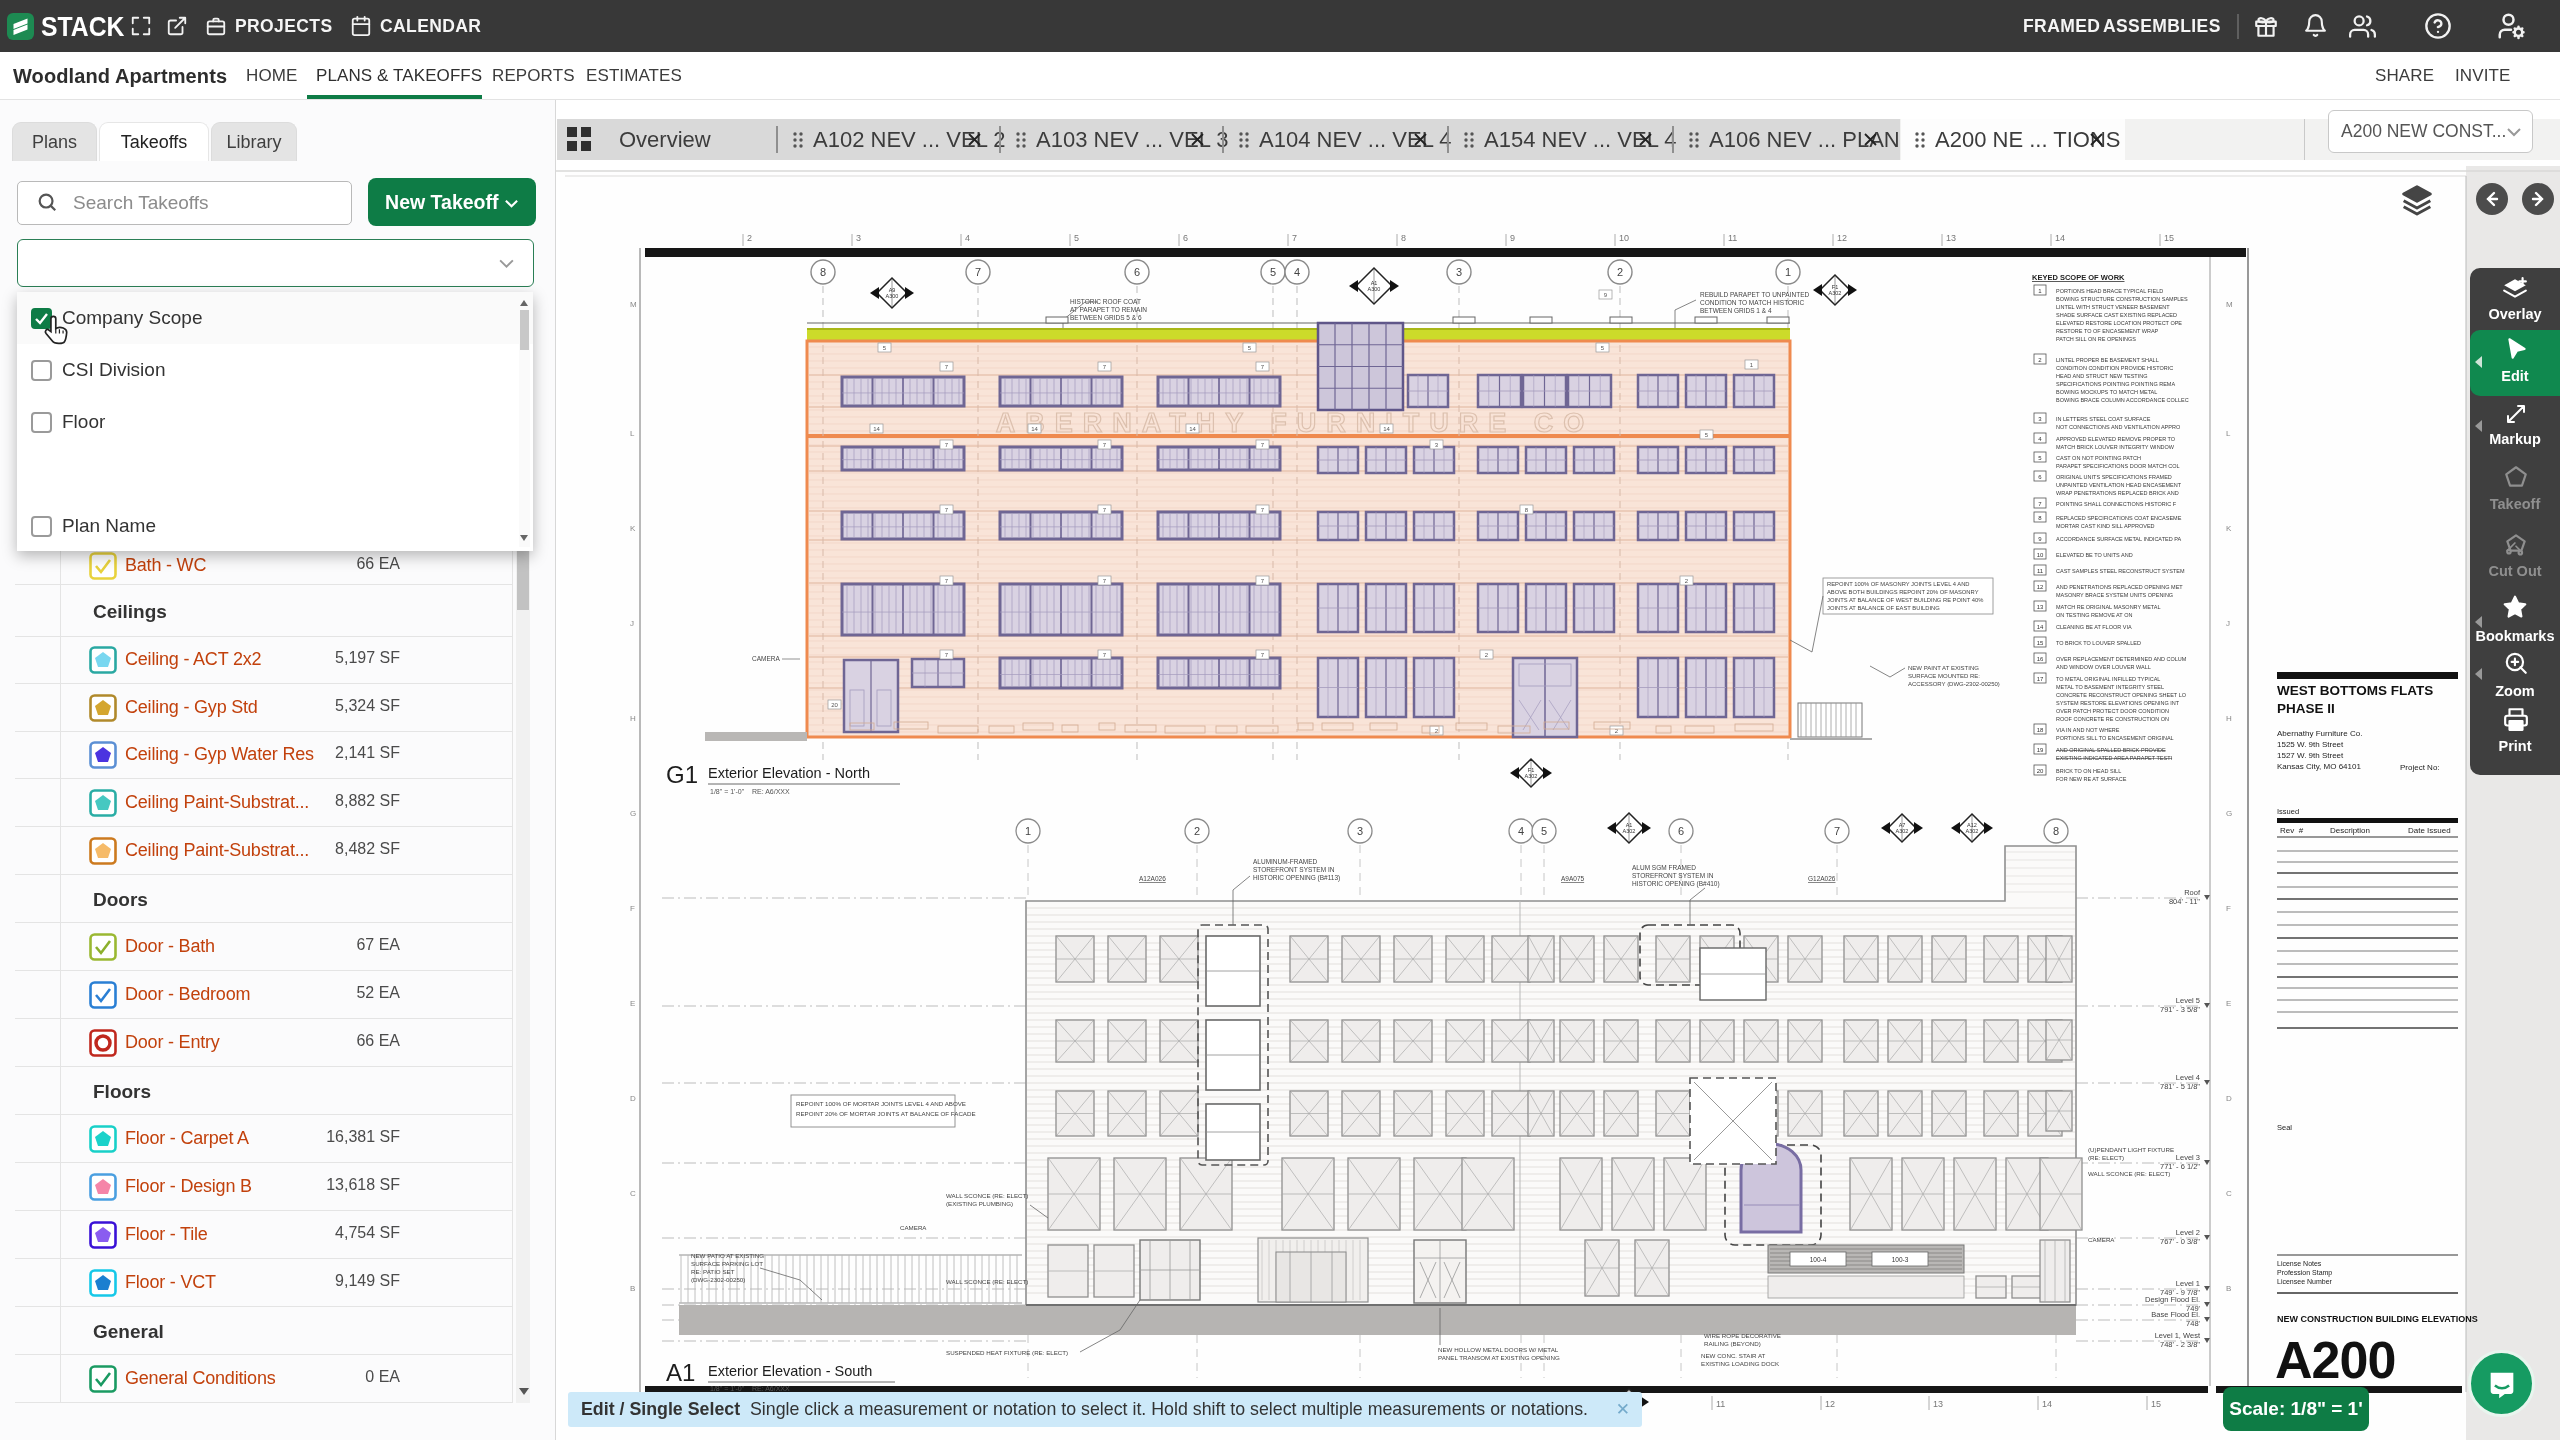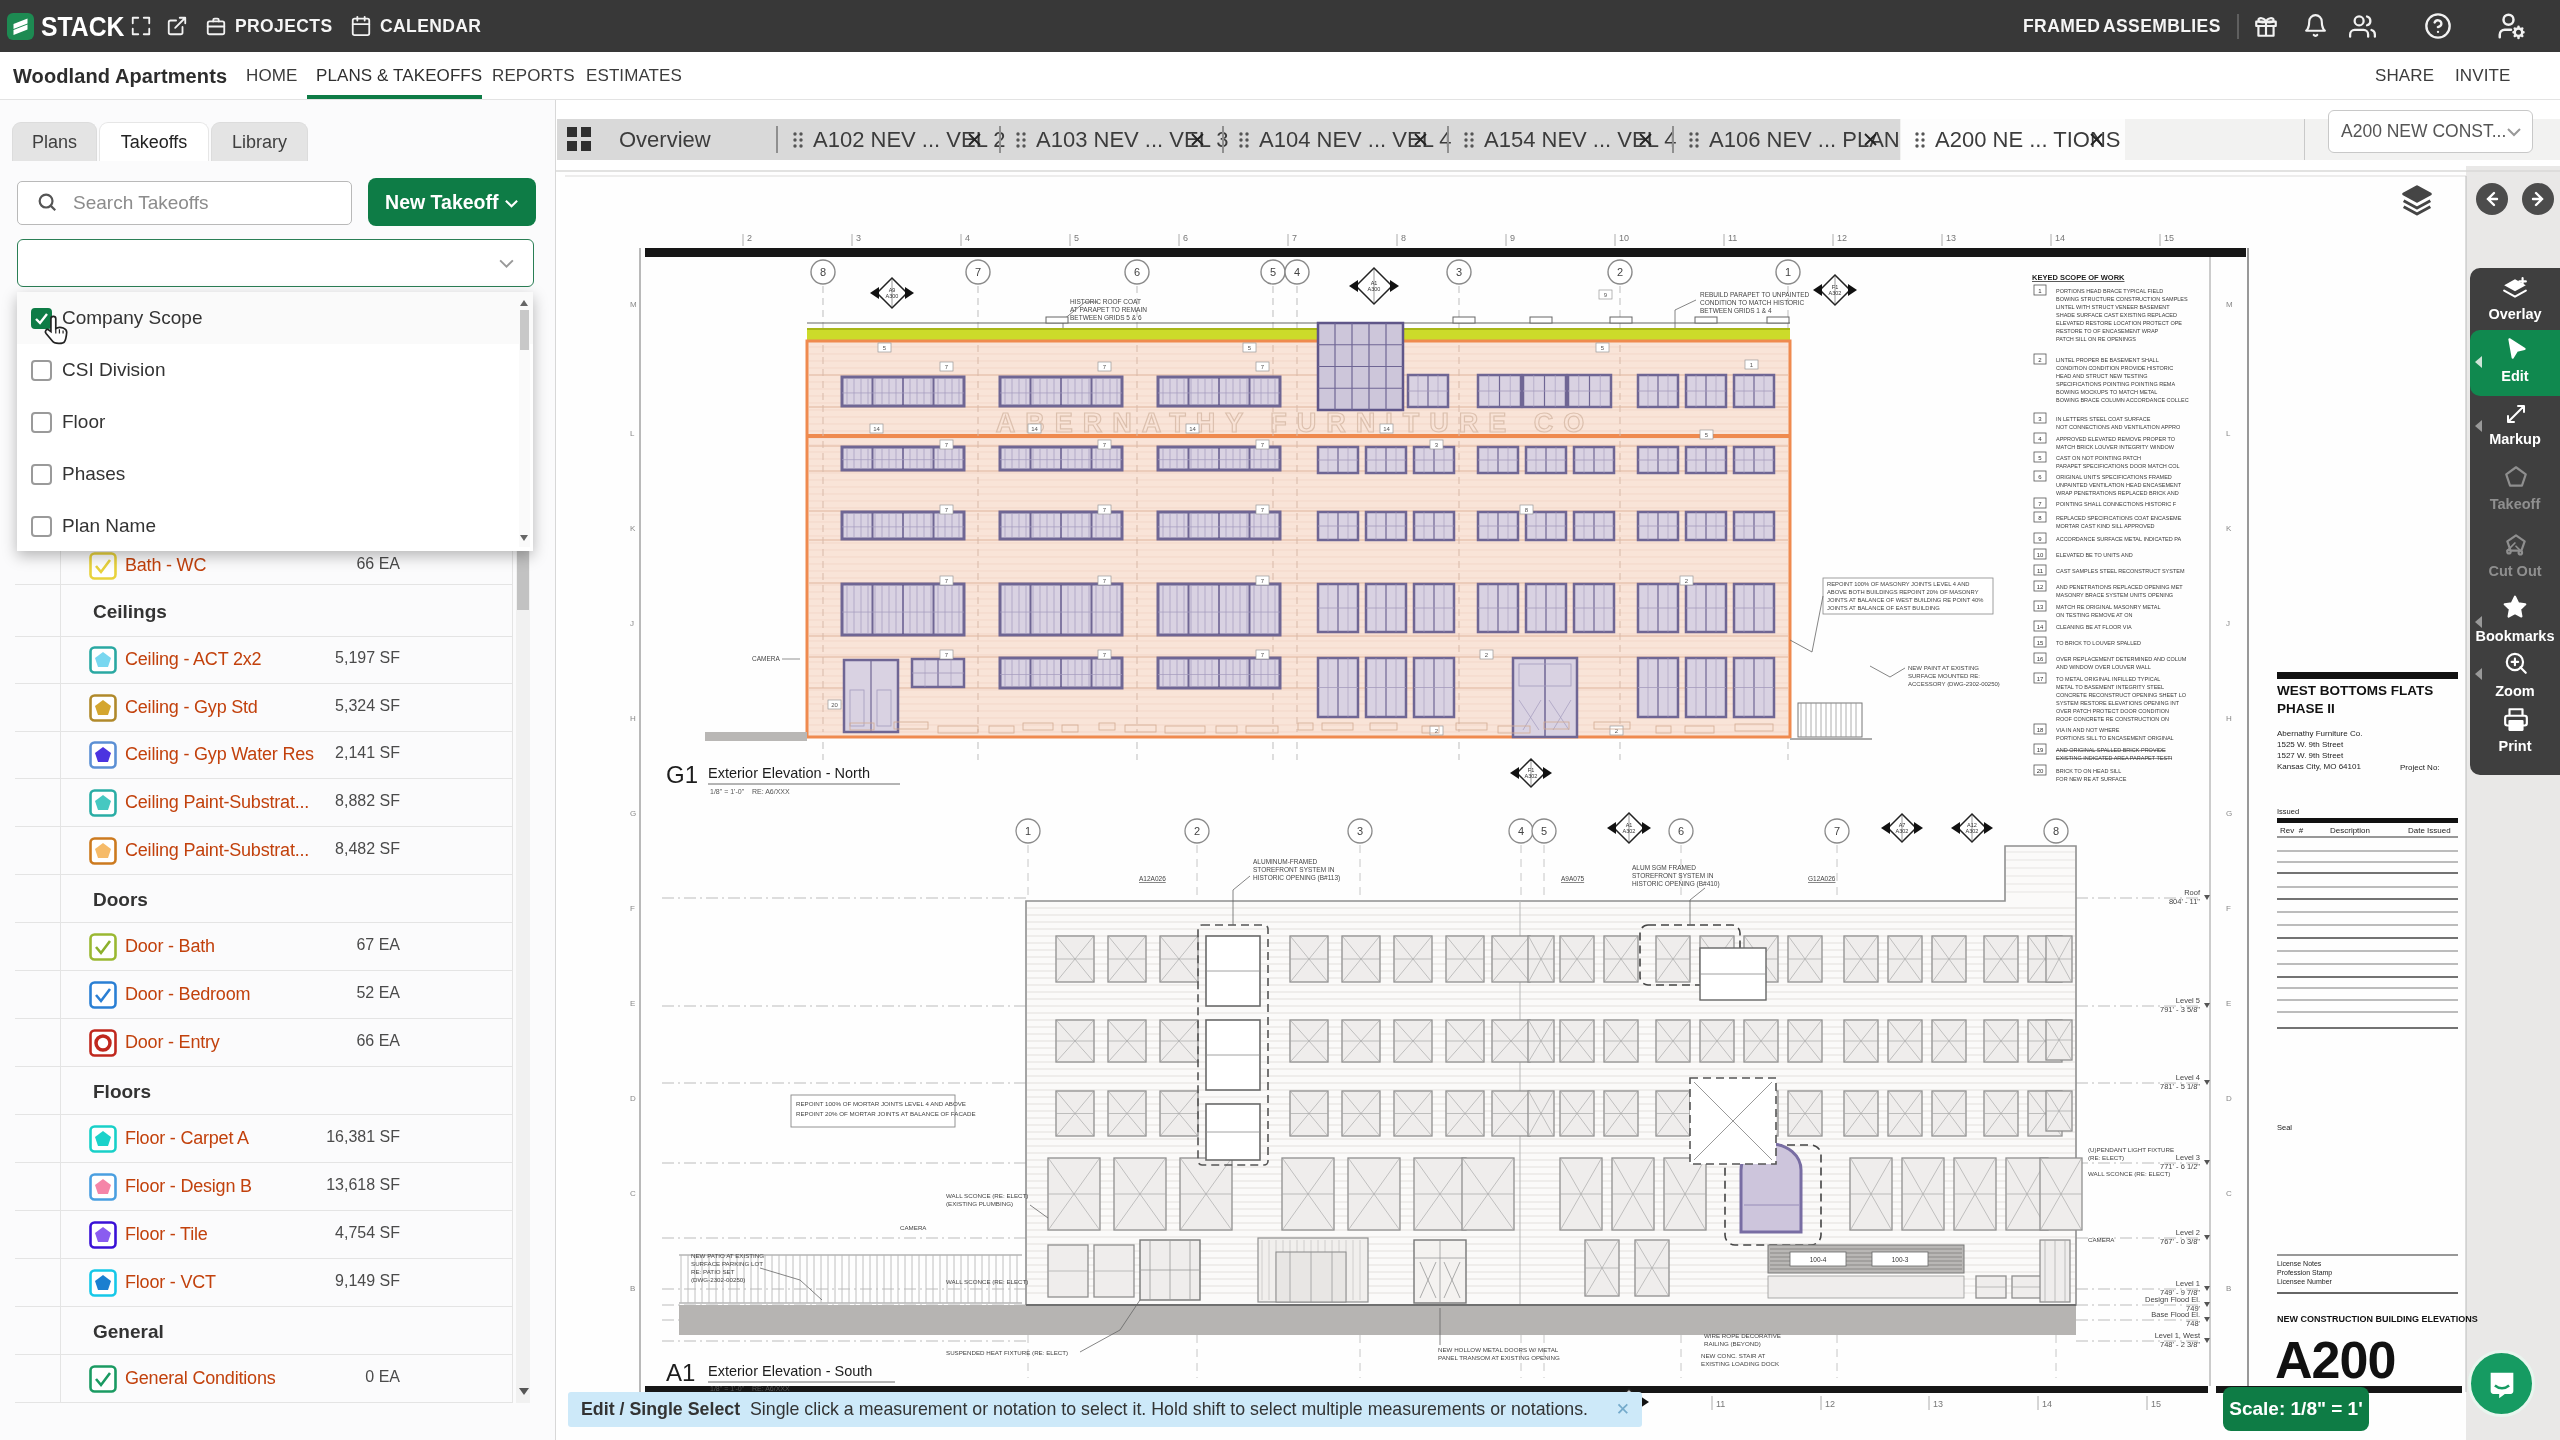--- a/index.html
+++ b/index.html
@@ -1924,21 +1924,21 @@
     <div class="abs" style="left:1771px;top:-9px;width:205px;height:43px;background:#fff;border:1.5px solid #c8c8c8;border-radius:6px">
       <span style="position:absolute;left:12px;top:0;line-height:40px;font-size:17.5px;color:#555">A200 NEW CONST...</span>
       <svg width="16" height="16" viewBox="0 0 16 16" style="position:absolute;right:10px;top:13px" stroke="#999" stroke-width="2" fill="none">
         <path d="M2 5 L8 11 L14 5"></path>
       </svg>
     </div>
   </div>
 <div id="sidebar">
     <div class="tab" style="left:12px;width:85px">Plans</div>
     <div class="tab" style="left:99px;width:110px;background:#fff;border-color:#e6e6e6;color:#222">Takeoffs</div>
-    <div class="tab" style="left:211px;width:97px">Library</div>
+    <div class="tab" style="left:211px;width:86px">Library</div>
     <div id="searchbox">
       <svg width="22" height="22" viewBox="0 0 24 24" fill="none" stroke="#555" stroke-width="2.4" style="position:absolute;left:18px;top:9px">
         <circle cx="11" cy="11" r="7"></circle>
         <path d="M21 21l-4.8-4.8"></path>
       </svg>
       <span>Search Takeoffs</span>
     </div>
     <div id="newtko">New Takeoff <svg width="15" height="15" viewBox="0 0 16 16" style="position:relative;top:2px" stroke="#fff" stroke-width="2.2" fill="none">
         <path d="M2 5 L8 11 L14 5"></path>
       </svg></div>
@@ -2086,24 +2086,20 @@
         <div class="lb">Company Scope</div>
       </div>
       <div class="mi" style="top:52px;">
         <div class="cb"></div>
         <div class="lb">CSI Division</div>
       </div>
       <div class="mi" style="top:104px;">
         <div class="cb"></div>
         <div class="lb">Floor</div>
       </div>
-      <div class="mi" style="top:156px;">
-        <div class="cb"></div>
-        <div class="lb">Phases</div>
-      </div>
       <div class="mi" style="top:208px;">
         <div class="cb"></div>
         <div class="lb">Plan Name</div>
       </div>
       <div class="abs" style="right:3px;top:4px;width:11px;height:251px;background:#fafafa"></div>
       <div class="abs" style="right:5px;top:8px;width:0;height:0;border-left:4.5px solid transparent;border-right:4.5px solid transparent;border-bottom:6px solid #666"></div>
       <div class="abs" style="right:4px;top:18px;width:9px;height:40px;background:#c8c8c8"></div>
       <div class="abs" style="right:5px;top:243px;width:0;height:0;border-left:4.5px solid transparent;border-right:4.5px solid transparent;border-top:6px solid #666"></div>
       <svg width="30" height="34" viewBox="0 0 24 28" style="position:absolute;left:25px;top:22px;z-index:5">
         <path d="M9 2 c1.2 0 2 .8 2 2 v8 l1-.5 c3-1.5 8 .5 8 3.5 0 0-.5 6-2 8 -1 1.5-8 2-10-1 L3 16 c-1.5-2 .5-4 2-3 l2 1.5 V4 c0-1.2.8-2 2-2z" fill="#fff" stroke="#222" stroke-width="1.4"></path>

